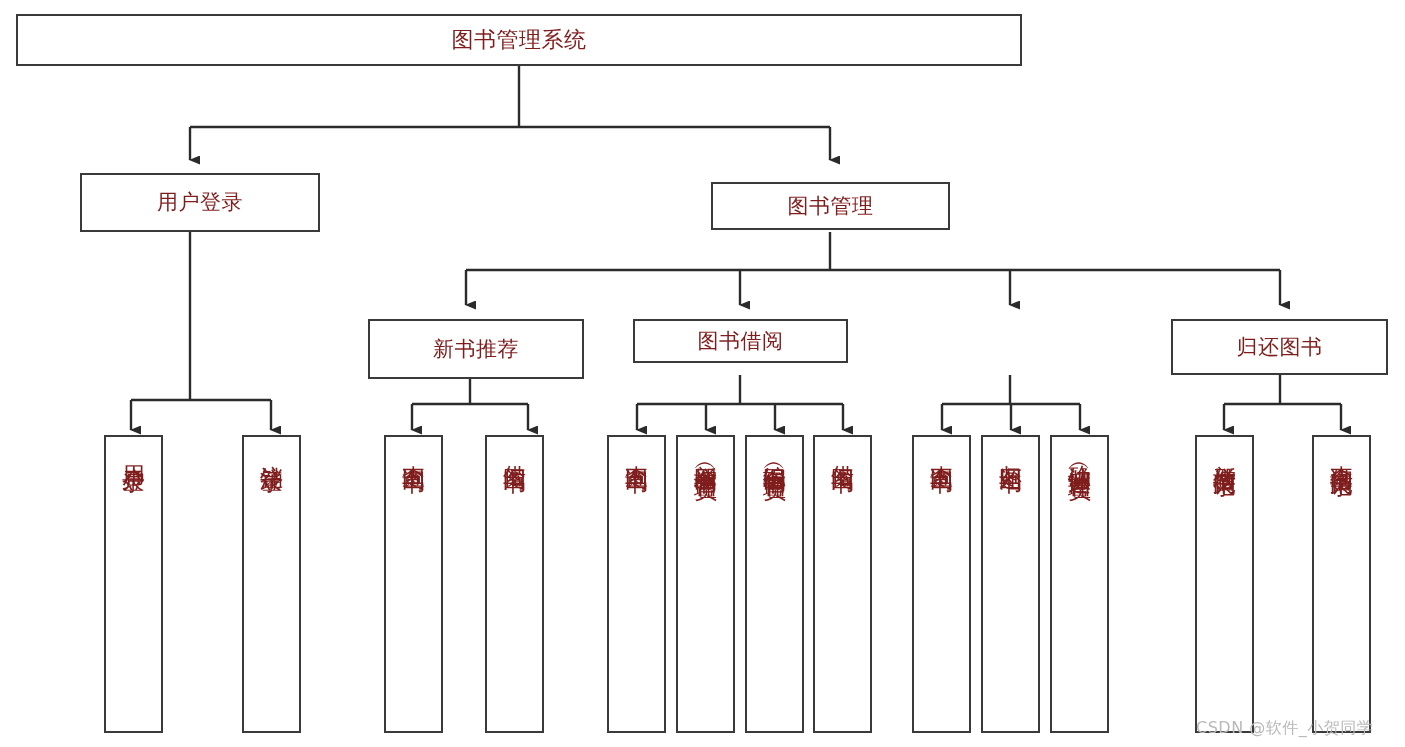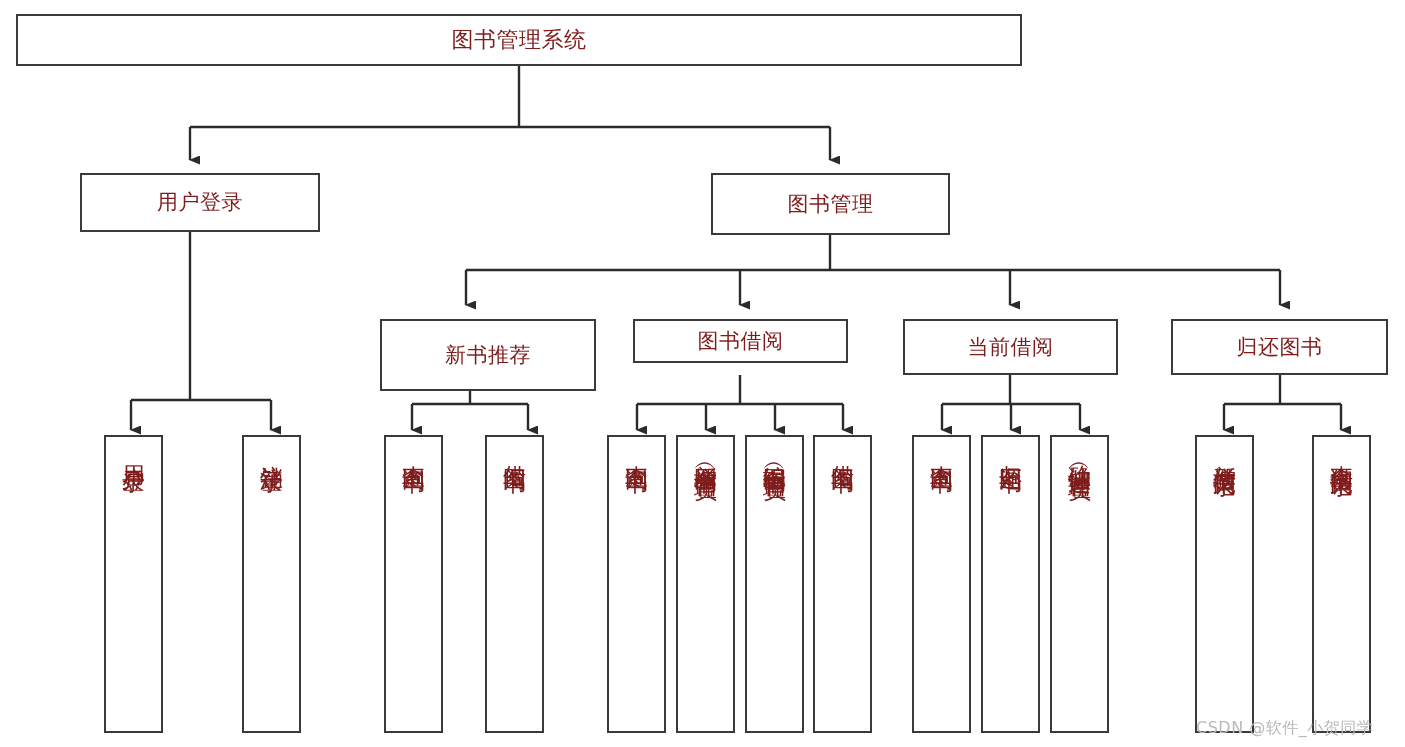--- a/index.html
+++ b/index.html
@@ -127,35 +127,32 @@
   </svg>
 
   <div class="node root horiz" style="left:16px; top:14px; width:1006px; height:52px;">
     <span class="label">图书管理系统</span>
   </div>
 
   <div class="node horiz" style="left:80px; top:173px; width:240px; height:59px;">
     <span class="label">用户登录</span>
   </div>
 
-  <div class="node horiz" style="left:711px; top:173px; width:239px; height:62px;">
+  <div class="node horiz" style="left:711px; top:182px; width:239px; height:48px;">
     <span class="label">图书管理</span>
   </div>
 
-  <div class="node horiz" style="left:380px; top:319px; width:216px; height:72px;">
+  <div class="node horiz" style="left:368px; top:319px; width:216px; height:60px;">
     <span class="label">新书推荐</span>
   </div>
 
   <div class="node horiz" style="left:633px; top:319px; width:215px; height:44px;">
     <span class="label">图书借阅</span>
   </div>
 
-  <div class="node horiz" style="left:903px; top:319px; width:215px; height:56px;">
-    <span class="label">当前借阅</span>
-  </div>
 
   <div class="node horiz" style="left:1171px; top:319px; width:217px; height:56px;">
     <span class="label">归还图书</span>
   </div>
 
   <div class="node vert" style="left:104px; top:435px; width:59px; height:298px;">
     <span class="label">用户登录</span>
   </div>
 
   <div class="node vert" style="left:242px; top:435px; width:59px; height:298px;">

